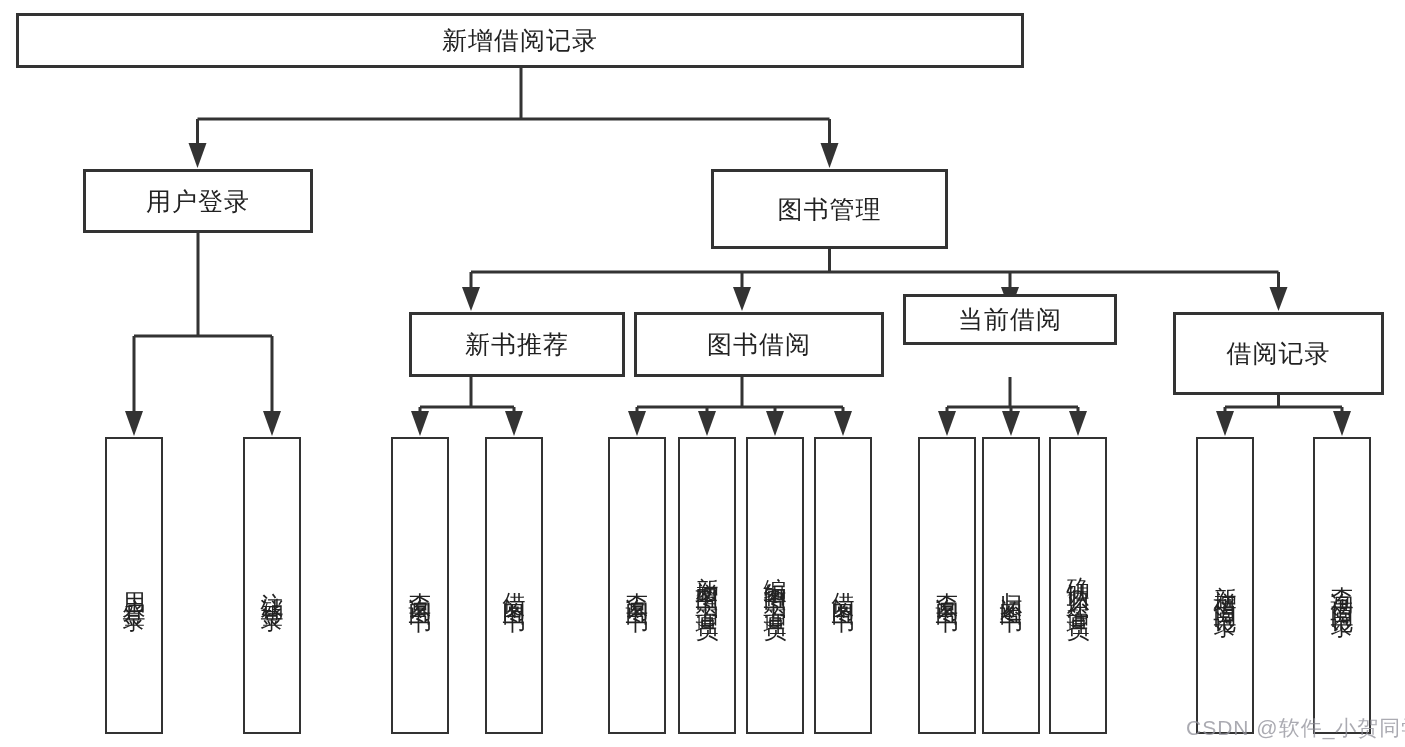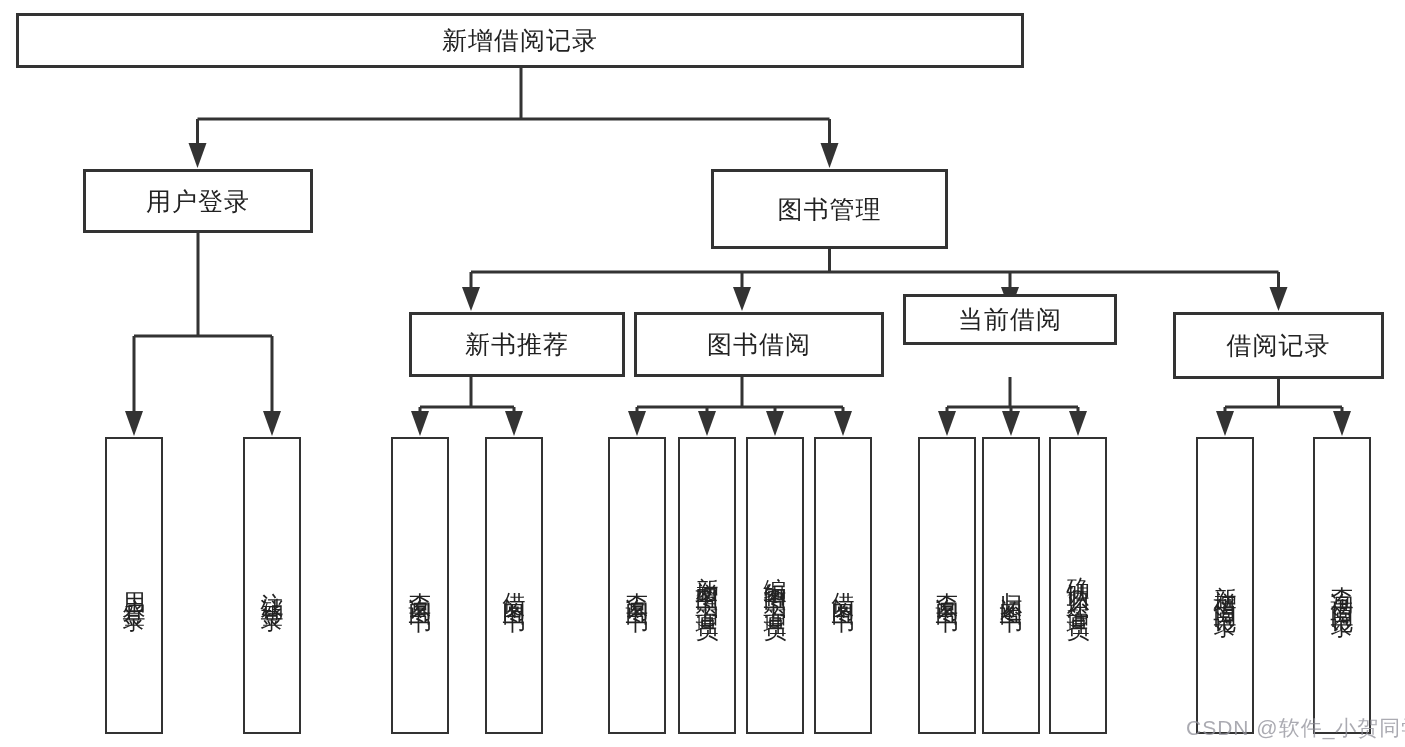--- a/index.html
+++ b/index.html
@@ -123,21 +123,21 @@
 
   <div class="box hbox" style="left:363px; top:312px; width:216px; height:65px;margin-left:46px;">
     <span>新书推荐</span>
   </div>
   <div class="box hbox" style="left:634px; top:312px; width:250px; height:65px;">
     <span>图书借阅</span>
   </div>
   <div class="box hbox" style="left:903px; top:294px; width:214px; height:51px;">
     <span>当前借阅</span>
   </div>
-  <div class="box hbox" style="left:1173px; top:312px; width:211px; height:67px;">
+  <div class="box hbox" style="left:1173px; top:312px; width:211px; height:83px;">
     <span>借阅记录</span>
   </div>
 
   <div class="box vbox" style="left:105px; top:437px; width:58px; height:297px;">
     <span class="vtext">用户登录</span>
   </div>
   <div class="box vbox" style="left:243px; top:437px; width:58px; height:297px;">
     <span class="vtext">注销登录</span>
   </div>
 

